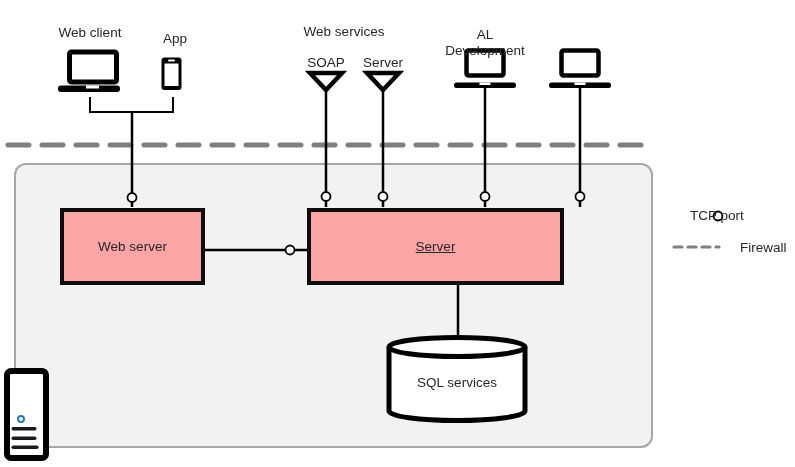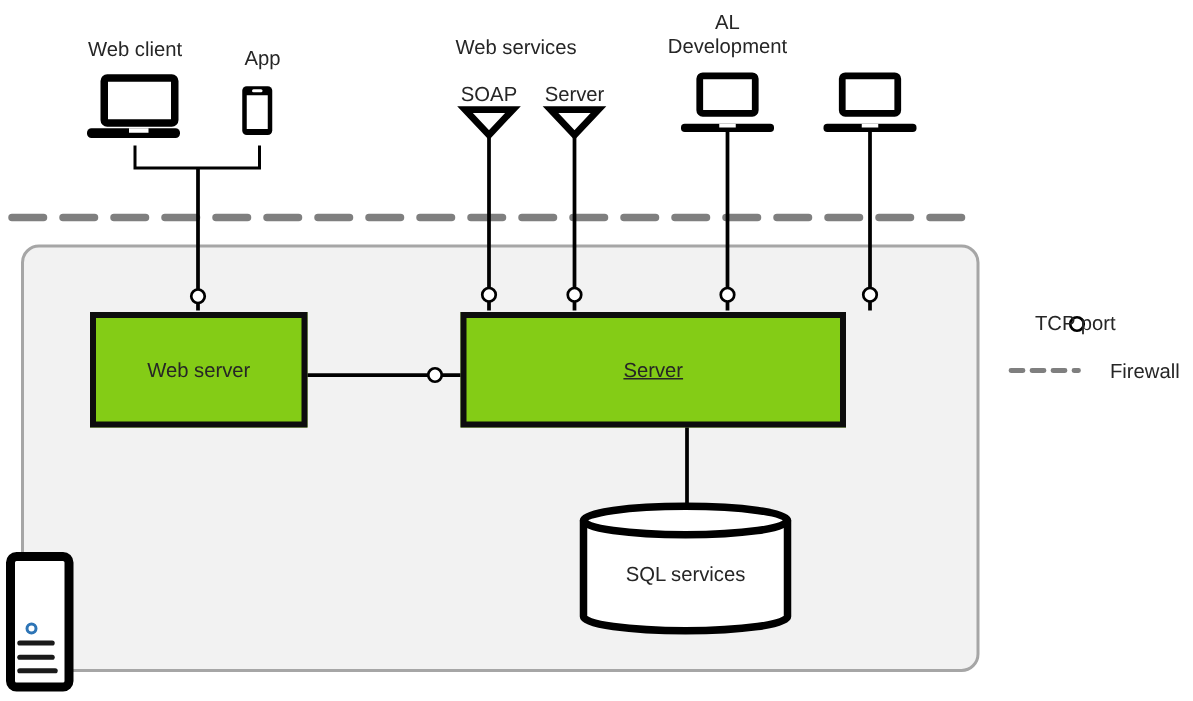--- a/index.html
+++ b/index.html
@@ -13,33 +13,33 @@
   }
   .lbl{
     position:absolute;
     font-size:13.5px;
     line-height:16px;
     color:#262626;
     white-space:nowrap;
     text-align:center;
   }
   .lbl.center{transform:translateX(-50%);}
-  .lbl.twoline{white-space:pre-line;}
+  .lbl.twoline{white-space:pre-line;margin-top:20px;}
   .container-box{
     position:absolute;
     left:14px;top:163px;width:639px;height:285px;
     box-sizing:border-box;
     background:#f2f2f2;
     border:2px solid #a6a6a6;
     border-radius:12px;
   }
   .node-box{
     position:absolute;
     box-sizing:border-box;
-    background:#84cc16;
+    background:#fca5a5;
     border:4px solid #0d0d0d;
     display:flex;align-items:center;justify-content:center;
     font-size:13.5px;color:#262626;
   }
   .web-server-box{left:60px;top:208px;width:145px;height:77px;}
   .server-box{left:307px;top:208px;width:257px;height:77px;text-decoration:underline;}
   svg.overlay{
     position:absolute;left:0;top:0;
     pointer-events:none;
   }

